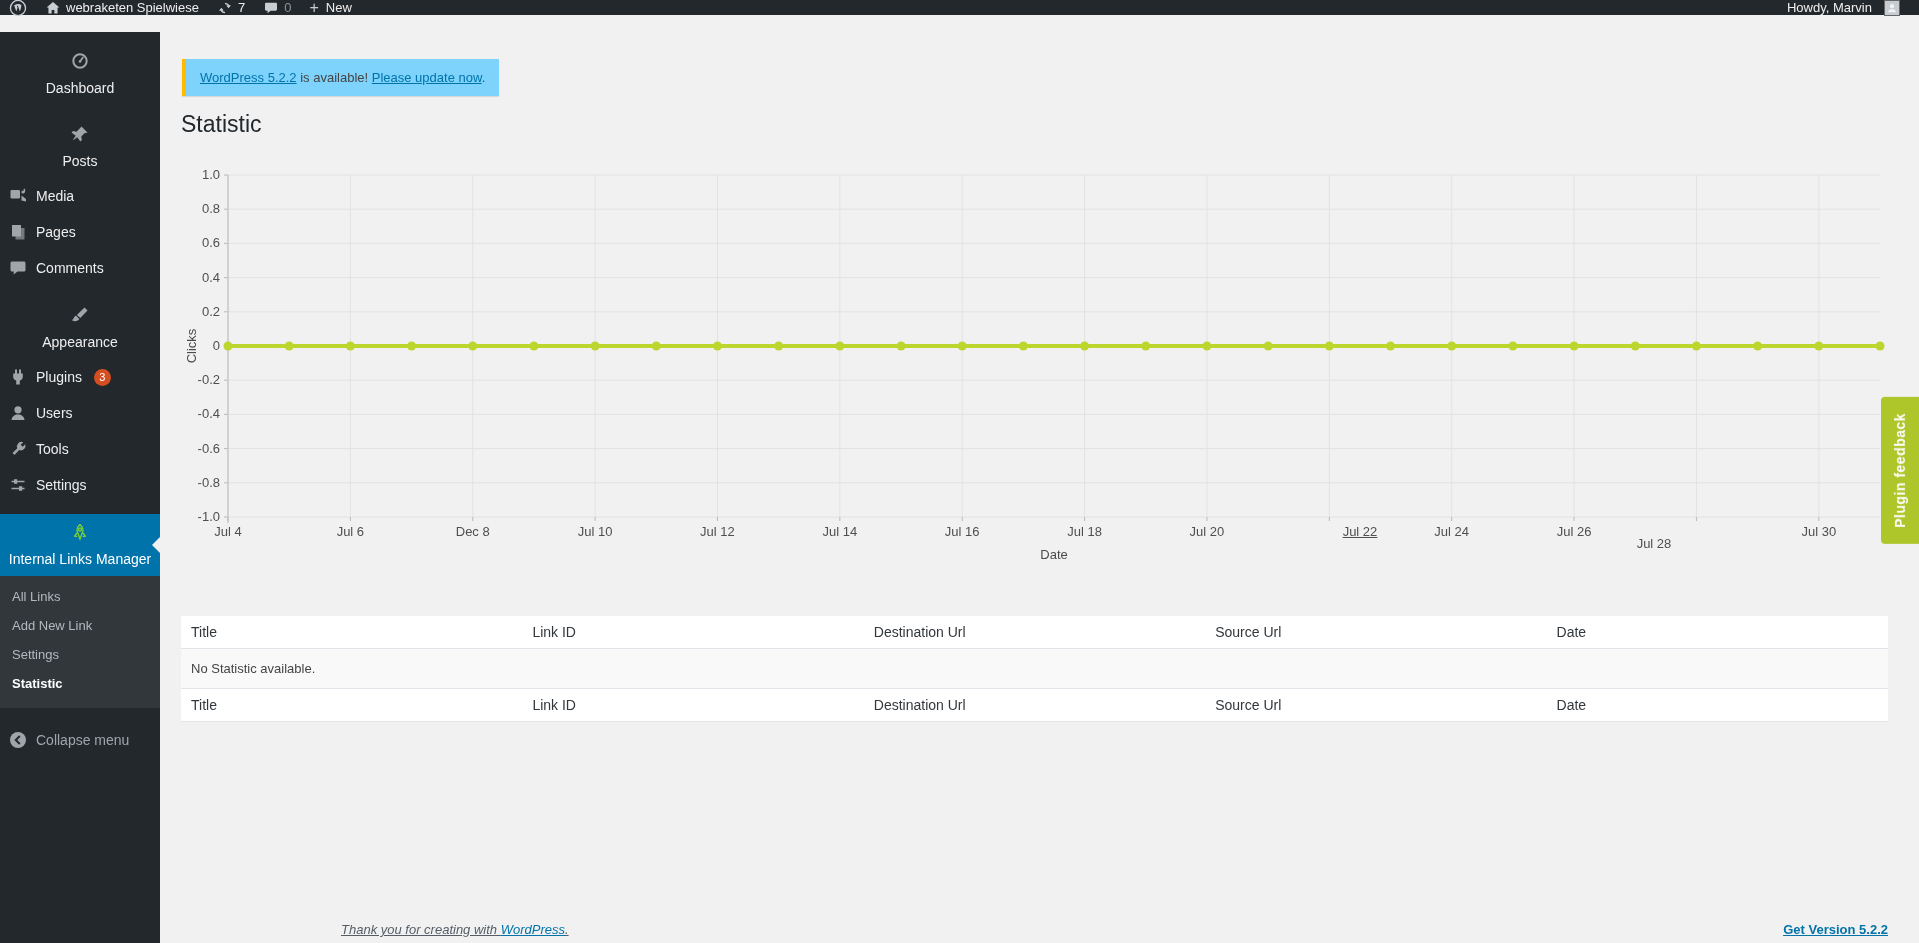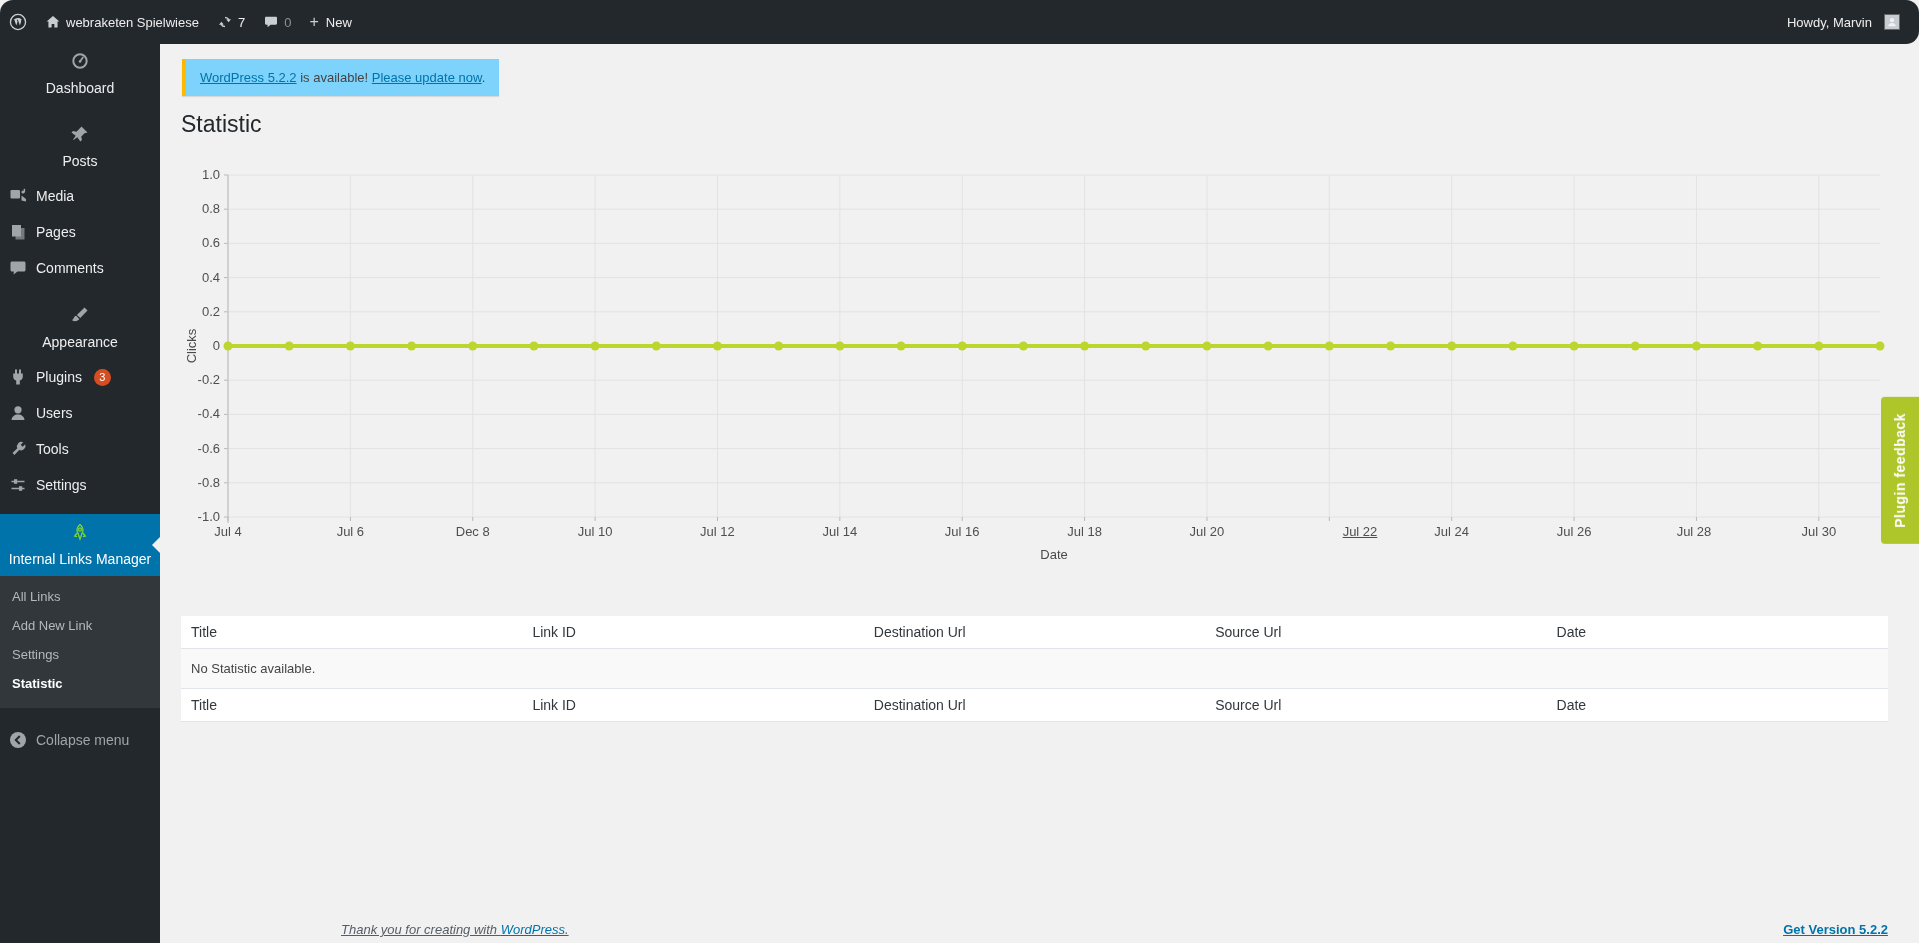--- a/index.html
+++ b/index.html
@@ -1,20 +1,20 @@
 <!DOCTYPE html>
 <html><head>
 <meta charset="utf-8">
 <style>
   * { box-sizing: border-box; margin: 0; padding: 0; }
   html,body { width:1919px; height:943px; font-family:"Liberation Sans",sans-serif; background:#f1f1f1; overflow:hidden; }
 
   
-  .adminbar { position:fixed; top:0; left:0; right:0; height:44px; background:#23282d; color:#eee;
-              display:flex; align-items:center; font-size:13px; z-index:50;border-radius:13px; }
+  .adminbar { position:fixed; top:0; left:0; right:0; height:15px; background:#23282d; color:#eee;
+              display:flex; align-items:center; font-size:13px; z-index:50; }
   .ab-left { display:flex; align-items:center; }
   .ab-item { display:flex; align-items:center; gap:5px; padding:0 9px; height:32px; cursor:pointer; color:#eee; }
   .ab-item svg { display:block; }
   .ab-count-dim { color:#8b9196; }
   .ab-plus { font-size:16px; font-weight:400; line-height:30px; color:#c9ced3; margin-right:2px; }
   .ab-right { margin-left:auto; display:flex; align-items:center; padding-right:10px; }
   .avatar { width:16px; height:16px; background:#c7ccd1; border:1px solid #666; margin-left:7px;
             display:flex; align-items:center; justify-content:center; }
 
   
@@ -246,21 +246,21 @@
           <div class="xtick" style="left: 212.741px;">Dec 8</div>
           <div class="xtick" style="left: 335.111px;">Jul 10</div>
           <div class="xtick" style="left: 457.481px;">Jul 12</div>
           <div class="xtick" style="left: 579.852px;">Jul 14</div>
           <div class="xtick" style="left: 702.222px;">Jul 16</div>
           <div class="xtick" style="left: 824.593px;">Jul 18</div>
           <div class="xtick" style="left: 946.963px;">Jul 20</div>
           <div class="xtick" style="left: 1100px; text-decoration: underline;">Jul 22</div>
           <div class="xtick" style="left: 1191.7px;">Jul 24</div>
           <div class="xtick" style="left: 1314.07px;">Jul 26</div>
-          <div class="xtick" style="left: 1434px;">Jul 28</div>
+          <div class="xtick" style="left: 1394px; margin-top: 12px;">Jul 28</div>
           <div class="xtick" style="left: 1558.81px;">Jul 30</div>
           <svg width="1652" height="342">
             <line x1="0" y1="0" x2="1652" y2="0" stroke="#e2e2e2" stroke-width="1"></line>
             <line x1="-4" y1="0" x2="0" y2="0" stroke="#b9b9b9" stroke-width="1"></line>
             <line x1="0" y1="34.199999999999996" x2="1652" y2="34.199999999999996" stroke="#e2e2e2" stroke-width="1"></line>
             <line x1="-4" y1="34.199999999999996" x2="0" y2="34.199999999999996" stroke="#b9b9b9" stroke-width="1"></line>
             <line x1="0" y1="68.39999999999999" x2="1652" y2="68.39999999999999" stroke="#e2e2e2" stroke-width="1"></line>
             <line x1="-4" y1="68.39999999999999" x2="0" y2="68.39999999999999" stroke="#b9b9b9" stroke-width="1"></line>
             <line x1="0" y1="102.60000000000001" x2="1652" y2="102.60000000000001" stroke="#e2e2e2" stroke-width="1"></line>
             <line x1="-4" y1="102.60000000000001" x2="0" y2="102.60000000000001" stroke="#b9b9b9" stroke-width="1"></line>

